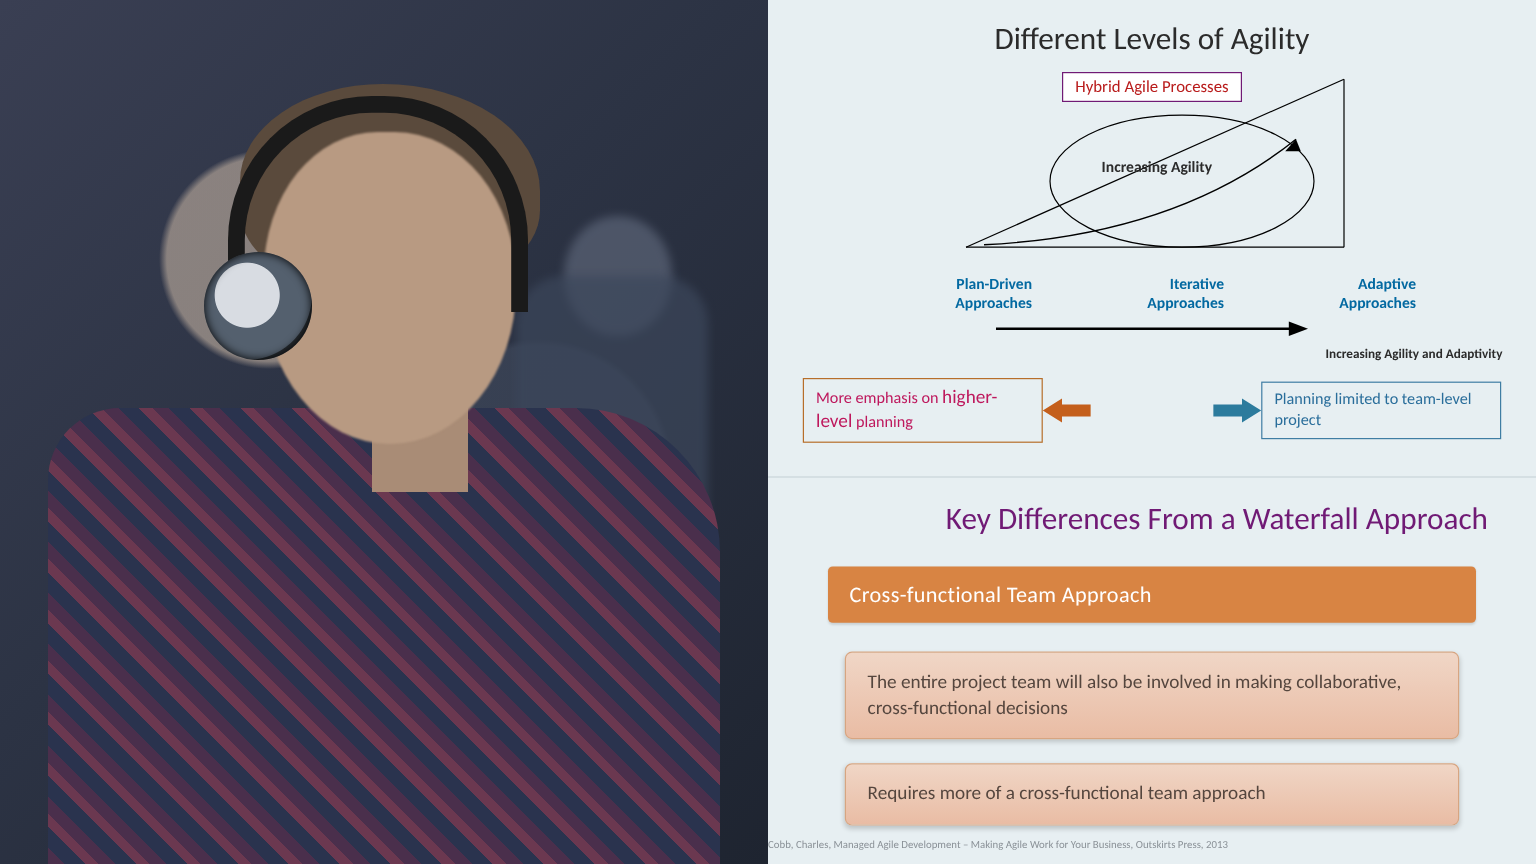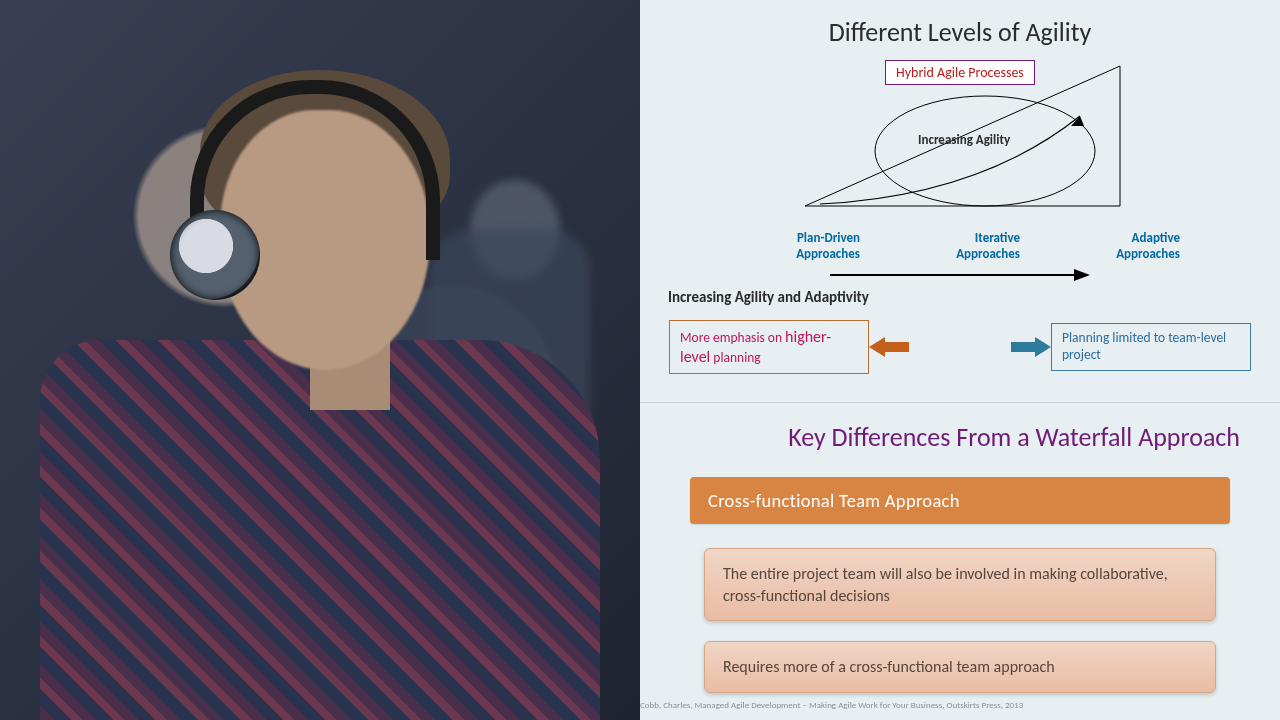--- a/index.html
+++ b/index.html
@@ -31,21 +31,21 @@
 
   .chart-area { position: relative; width: 420px; height: 170px; margin: 0 auto 4px auto; }
   .chart-svg { position:absolute; left:0; top:0; }
   .hybrid-box { position:absolute; left:135px; top:4px; border:1px solid #701a75; background:#fff; padding:3px 10px; font-size:14px; color:#b91c1c; }
   .inc-agility-label { position:absolute; left:168px; top:40px; font-size:13px; font-weight:600; color:#2b2b2b;margin-top:36px; }
 
   .approach-row { display:flex; justify-content:space-between; width: 440px; margin: 0 auto; font-size:13px; font-weight:600; color:#0369a1; text-align:right; }
   .approach-row > div { width: 120px; line-height:1.2; }
 
   .axis-arrow-row { width: 300px; margin: 6px auto 2px auto; text-align:center; }
-  .axis-label { text-align:left; font-size:15px; font-weight:600; color:#2b2b2b; }
+  .axis-label { text-align:right; font-size:11px; font-weight:600; color:#2b2b2b; }
 
   .planning-row { display:flex; align-items:center; justify-content:space-between; width: 582px; margin: 14px auto 0 auto; }
   .plan-box { border:1.5px solid; padding:6px 10px; font-size:13.5px; line-height:1.25; width: 200px; }
   .plan-left  { border-color:#b76e2a; color:#be185d; }
   .plan-left .big { font-size:16px; }
   .plan-right { border-color:#3f7da3; color:#2a6e9b; }
   .thick-arrow { width:40px; height:22px; display:flex; align-items:center; }
   .arrow-left-shape  { fill:#c45f1c; }
   .arrow-right-shape { fill:#2c7b9d; }
 

